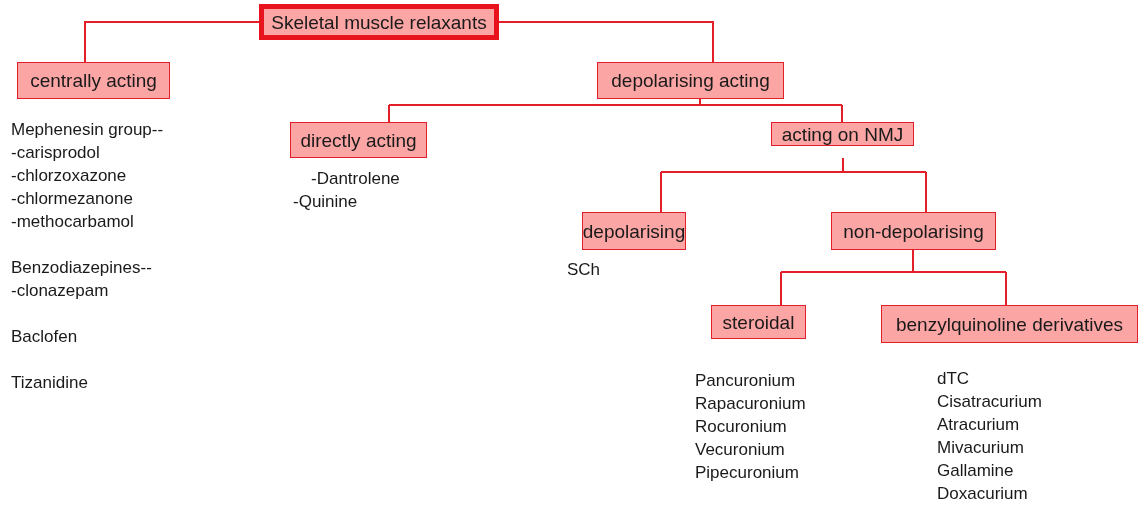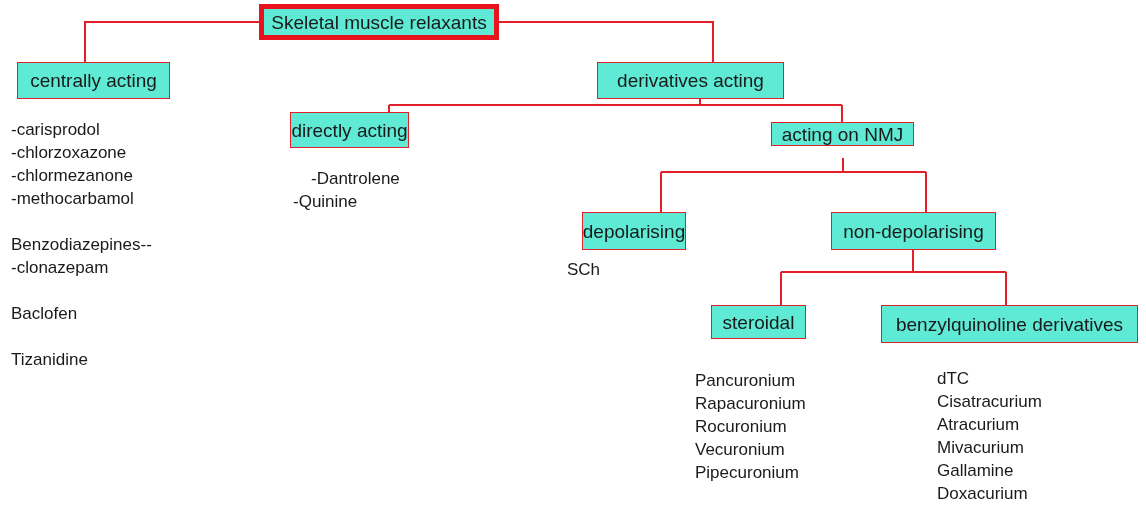--- a/index.html
+++ b/index.html
@@ -20,21 +20,21 @@
     position: absolute;
     left: 0;
     top: 0;
     width: 1146px;
     height: 510px;
     pointer-events: none;
   }
   .node {
     position: absolute;
     box-sizing: border-box;
-    background: #5eead4;
+    background: #fca5a5;
     border: 1px solid #e3202a;
     display: flex;
     align-items: center;
     justify-content: center;
     white-space: nowrap;
     font-size: 19px;
     line-height: 1;
     padding: 0 26px;
     z-index: 2;
   }
@@ -94,24 +94,24 @@
 
   <div class="node root" style="left: 259px; top: 4px; width: 240px; height: 36px; border-color: rgb(232, 19, 28);">
     <span>Skeletal muscle relaxants</span>
   </div>
 
   <div class="node" style="left: 17px; top: 62px; width: 153px; height: 37px; border-color: rgb(227, 32, 42);">
     <span>centrally acting</span>
   </div>
 
   <div class="node" style="left: 597px; top: 62px; width: 187px; height: 37px; border-color: rgb(227, 32, 42);">
-    <span>derivatives acting</span>
+    <span>depolarising acting</span>
   </div>
 
-  <div class="node" style="left: 290px; top: 112px; width: 119px; height: 36px; border-color: rgb(227, 32, 42);">
+  <div class="node" style="left: 290px; top: 122px; width: 137px; height: 36px; border-color: rgb(227, 32, 42);">
     <span>directly acting</span>
   </div>
 
   <div class="node" style="left: 771px; top: 122px; width: 143px; height: 24px; border-color: rgb(227, 32, 42);">
     <span>acting on NMJ</span>
   </div>
 
   <div class="node" style="left: 546px; top: 212px; width: 104px; height: 38px; border-color: rgb(227, 32, 42); margin-left: 36px;">
     <span>depolarising</span>
   </div>
@@ -122,20 +122,21 @@
 
   <div class="node" style="left: 711px; top: 305px; width: 95px; height: 34px; border-color: rgb(227, 32, 42);">
     <span>steroidal</span>
   </div>
 
   <div class="node" style="left: 881px; top: 305px; width: 257px; height: 38px; border-color: rgb(227, 32, 42);">
     <span>benzylquinoline derivatives</span>
   </div>
 
   <div class="drug-list" style="left:11px; top:118px;">
+      <span style="display: block;">Mephenesin group--</span>
       <span style="display: block;">-carisprodol</span>
       <span style="display: block;">-chlorzoxazone</span>
       <span style="display: block;">-chlormezanone</span>
       <span style="display: block;">-methocarbamol</span>
       <span class="blankline"></span>
       <span style="display: block;">Benzodiazepines--</span>
       <span style="display: block;">-clonazepam</span>
       <span class="blankline"></span>
       <span style="display: block;">Baclofen</span>
       <span class="blankline"></span>

